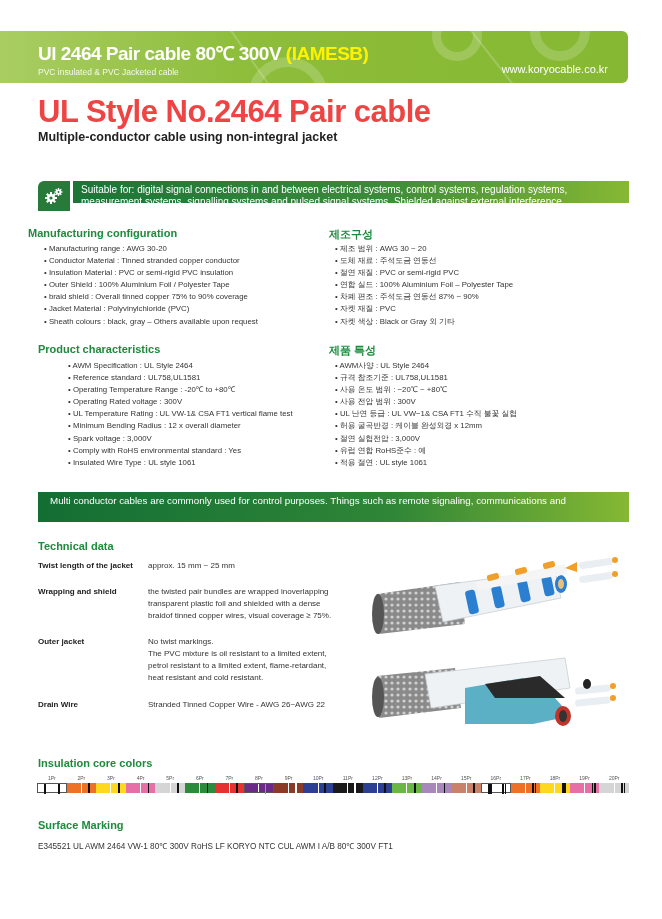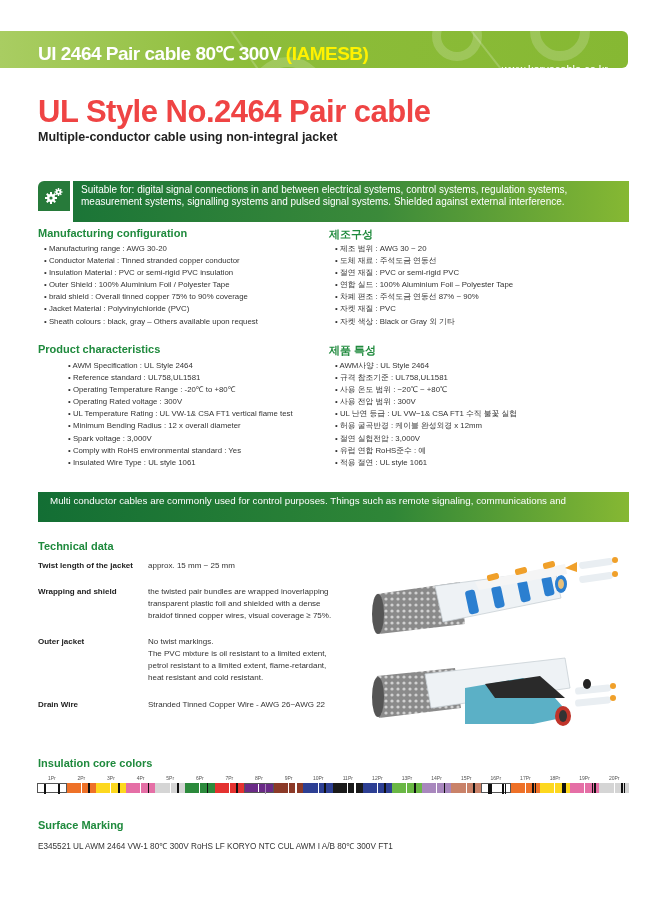--- a/index.html
+++ b/index.html
@@ -1,41 +1,41 @@
 <!DOCTYPE html>
 <html><head>
   <meta charset="utf-8">
   <style>
     * { box-sizing: border-box; margin: 0; padding: 0; }
     html, body { width: 662px; height: 919px; background: #ffffff; overflow: hidden; }
     body { font-family: "Liberation Sans", sans-serif; color: #222; position: relative; }
 
     
     .banner {
-      position: absolute; left: 0; top: 31px; width: 628px; height: 37px;
+      position: absolute; left: 0; top: 31px; width: 628px; height: 52px;
       background: linear-gradient(90deg, #a9cd62 0%, #8dbd3a 40%, #86b833 100%);
       border-radius: 0 6px 6px 0; overflow: hidden;
     }
     .banner .deco1 { position: absolute; left: 248px; top: 26px; width: 80px; height: 80px; border: 10px solid rgba(255,255,255,0.18); border-radius: 50%; }
     .banner .deco2 { position: absolute; left: 432px; top: -20px; width: 50px; height: 50px; border: 9px solid rgba(255,255,255,0.18); border-radius: 50%; }
     .banner .deco3 { position: absolute; left: 530px; top: -30px; width: 60px; height: 60px; border: 10px solid rgba(255,255,255,0.18); border-radius: 50%; }
     .banner .line1 { position: absolute; left: 230px; top: 0; width: 2px; height: 90px; background: rgba(255,255,255,0.2); transform: rotate(-35deg); transform-origin: top left; }
     .banner .line2 { position: absolute; left: 470px; top: 0; width: 2px; height: 90px; background: rgba(255,255,255,0.2); transform: rotate(-38deg); transform-origin: top left; }
     .banner-title { position: absolute; left: 38px; top: 9px; font-size: 19px; font-weight: bold; color: #ffffff; letter-spacing: -0.5px; white-space: nowrap; }
     .banner-title .code { color: #fff200; }
     .banner-sub { position: absolute; left: 38px; top: 36px; font-size: 8.5px; color: #f4f8ea; white-space: nowrap; }
     .banner-url { position: absolute; right: 20px; top: 32px; font-size: 11px; color: #ffffff; white-space: nowrap; }
 
     .main-title { position: absolute; left: 38px; top: 94px; font-size: 31px; font-weight: bold; color: #ef4444; letter-spacing: -0.5px; white-space: nowrap; }
     .main-sub { position: absolute; left: 38px; top: 130px; font-size: 12.5px; font-weight: bold; color: #222; white-space: nowrap; }
 
     
     .icon-box { position: absolute; left: 38px; top: 181px; width: 32px; height: 30px; background: #277a3a; border-radius: 6px 0 0 0; display: flex; align-items: center; justify-content: center; }
     .suitable-bar {
-      position: absolute; left: 73px; top: 181px; width: 556px; height: 41px;
+      position: absolute; left: 73px; top: 181px; width: 556px; height: 22px;
       background: linear-gradient(90deg, #1b7537 0%, #3b8a3a 55%, #86b833 100%);
       color: #fff; font-size: 10px; line-height: 12px; padding: 3px 0 0 8px; white-space: nowrap;
     }
 
     
     .h-sec { position: absolute; font-size: 11px; font-weight: bold; color: #1f8a3d; white-space: nowrap; }
     .bullet-list { position: absolute; list-style: none; font-size: 7.8px; line-height: 12.1px; color: #333; white-space: nowrap; }
     .bullet-list li::before { content: "• "; }
 
     
@@ -98,21 +98,21 @@
     </g>
     <circle cx="7" cy="11" r="1.6" fill="#277a3a"></circle>
     <circle cx="14.5" cy="5" r="1" fill="#277a3a"></circle>
   </svg>
 </div>
 <div class="suitable-bar">
   <div>Suitable for: digital signal connections in and between electrical systems, control systems, regulation systems,</div>
   <div>measurement systems, signalling systems and pulsed signal systems. Shielded against external interference.</div>
 </div>
 
-<div class="h-sec" style="left:38px; top:227px;">Manufacturing configuration</div>
+<div class="h-sec" style="left:28px; top:227px;">Manufacturing configuration</div>
 <ul class="bullet-list" style="left:44px; top:243px;">
   <li>Manufacturing range : AWG 30-20</li>
   <li>Conductor Material : Tinned stranded copper conductor</li>
   <li>Insulation Material : PVC or semi-rigid PVC insulation</li>
   <li>Outer Shield : 100% Aluminium Foil / Polyester Tape</li>
   <li>braid shield : Overall tinned copper 75% to 90% coverage</li>
   <li>Jacket Material : Polyvinylchloride (PVC)</li>
   <li>Sheath colours : black, gray – Others available upon request</li>
 </ul>
 

